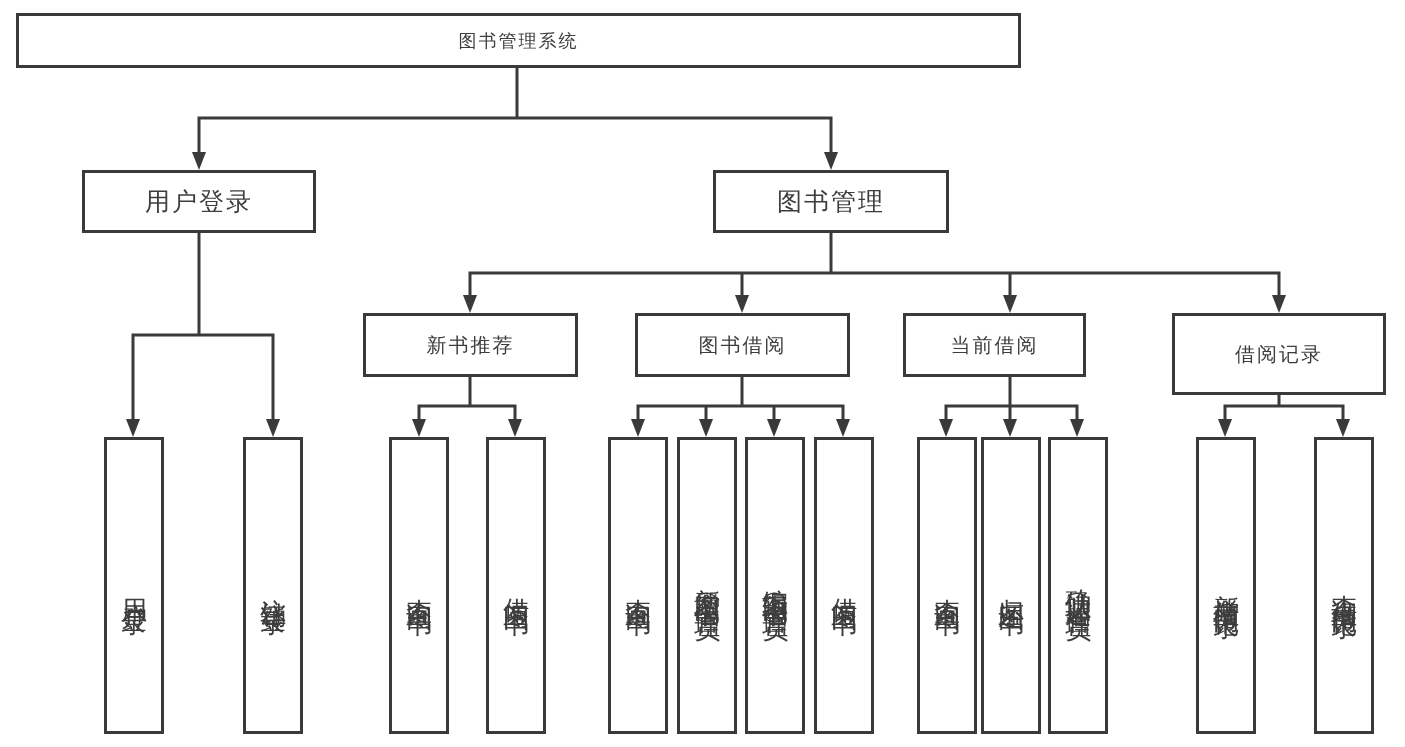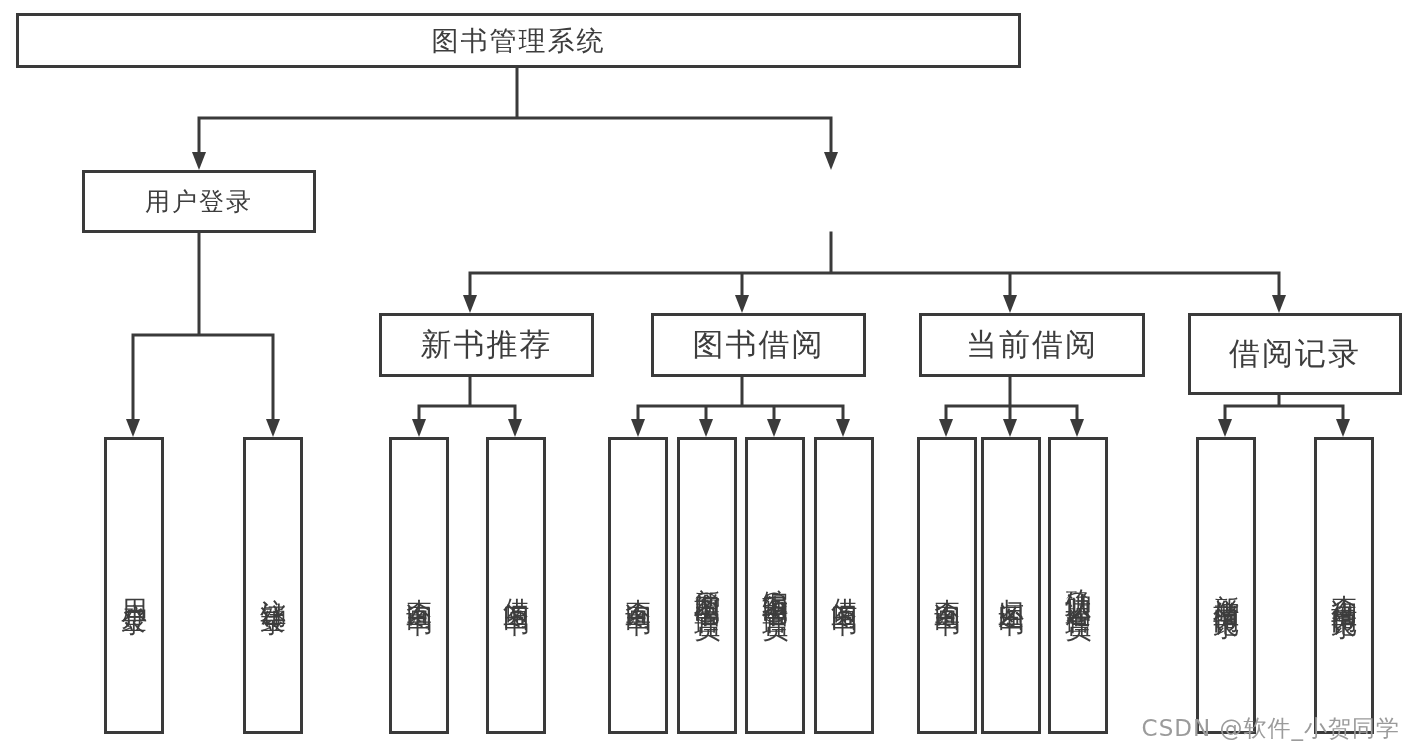--- a/index.html
+++ b/index.html
@@ -18,23 +18,23 @@
   #edges{position:absolute;left:0;top:0;width:1405px;height:747px;}
   .box{
     position:absolute;
     box-sizing:border-box;
     border:3px solid var(--line);
     background:#ffffff;
     display:flex;align-items:center;justify-content:center;
     color:var(--text);
     z-index:2;
   }
-  .box.root{font-size:27px;letter-spacing:2px;}
+  .box.root{font-size:18px;letter-spacing:2px;}
   .box.lvl2{font-size:25px;letter-spacing:2px;}
-  .box.lvl3{font-size:31px;letter-spacing:2px;margin-left:16px;}
+  .box.lvl3{font-size:20px;letter-spacing:2px;}
   .leaf{
     position:absolute;
     top:437px;height:297px;width:60px;
     box-sizing:border-box;
     border:3px solid var(--line);
     background:#ffffff;
     display:flex;align-items:center;justify-content:center;
     z-index:2;
   }
   .leaf span{
@@ -106,28 +106,31 @@
     </g>
   </svg>
 
   <div class="box root" style="left:16px;top:13px;width:1005px;height:55px;">
     <span>图书管理系统</span>
   </div>
 
   <div class="box lvl2" style="left:82px;top:170px;width:234px;height:63px;">
     <span>用户登录</span>
   </div>
+  <div class="box lvl2" style="left:713px;top:170px;width:236px;height:63px;">
+    <span>图书管理</span>
+  </div>
 
   <div class="box lvl3" style="left:363px;top:313px;width:215px;height:64px;">
     <span>新书推荐</span>
   </div>
   <div class="box lvl3" style="left:635px;top:313px;width:215px;height:64px;text-align:right;">
     <span>图书借阅</span>
   </div>
-  <div class="box lvl3" style="left:903px;top:313px;width:226px;height:64px;">
+  <div class="box lvl3" style="left:903px;top:313px;width:183px;height:64px;">
     <span>当前借阅</span>
   </div>
   <div class="box lvl3" style="left:1172px;top:313px;width:214px;height:82px;">
     <span>借阅记录</span>
   </div>
 
   <div class="leaf" style="left:104px;">
     <span>用户登录</span>
   </div>
   <div class="leaf" style="left:243px;">
@@ -164,14 +167,13 @@
     <span>确认归还（管理员）</span>
   </div>
 
   <div class="leaf" style="left:1196px;">
     <span>新增借阅记录</span>
   </div>
   <div class="leaf" style="left:1314px;">
     <span>查询借阅记录</span>
   </div>
 
-  <div class="watermark">CSDN @软件_小贺同学</div>
 </div>
 
 </body></html>

